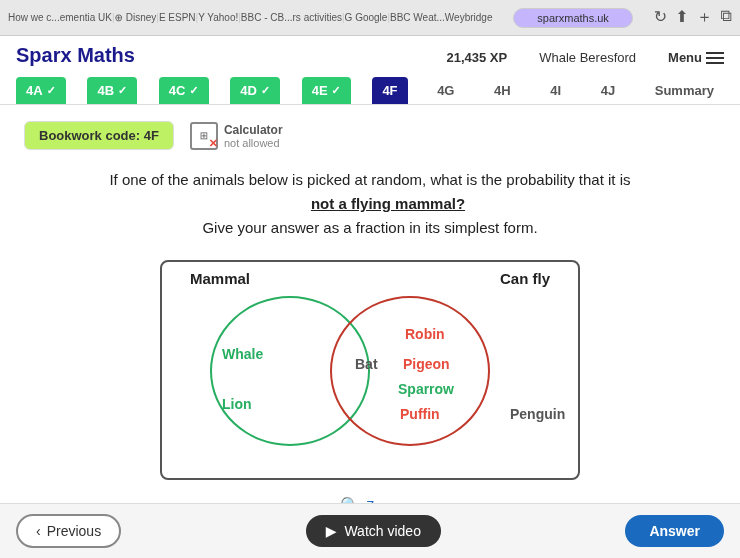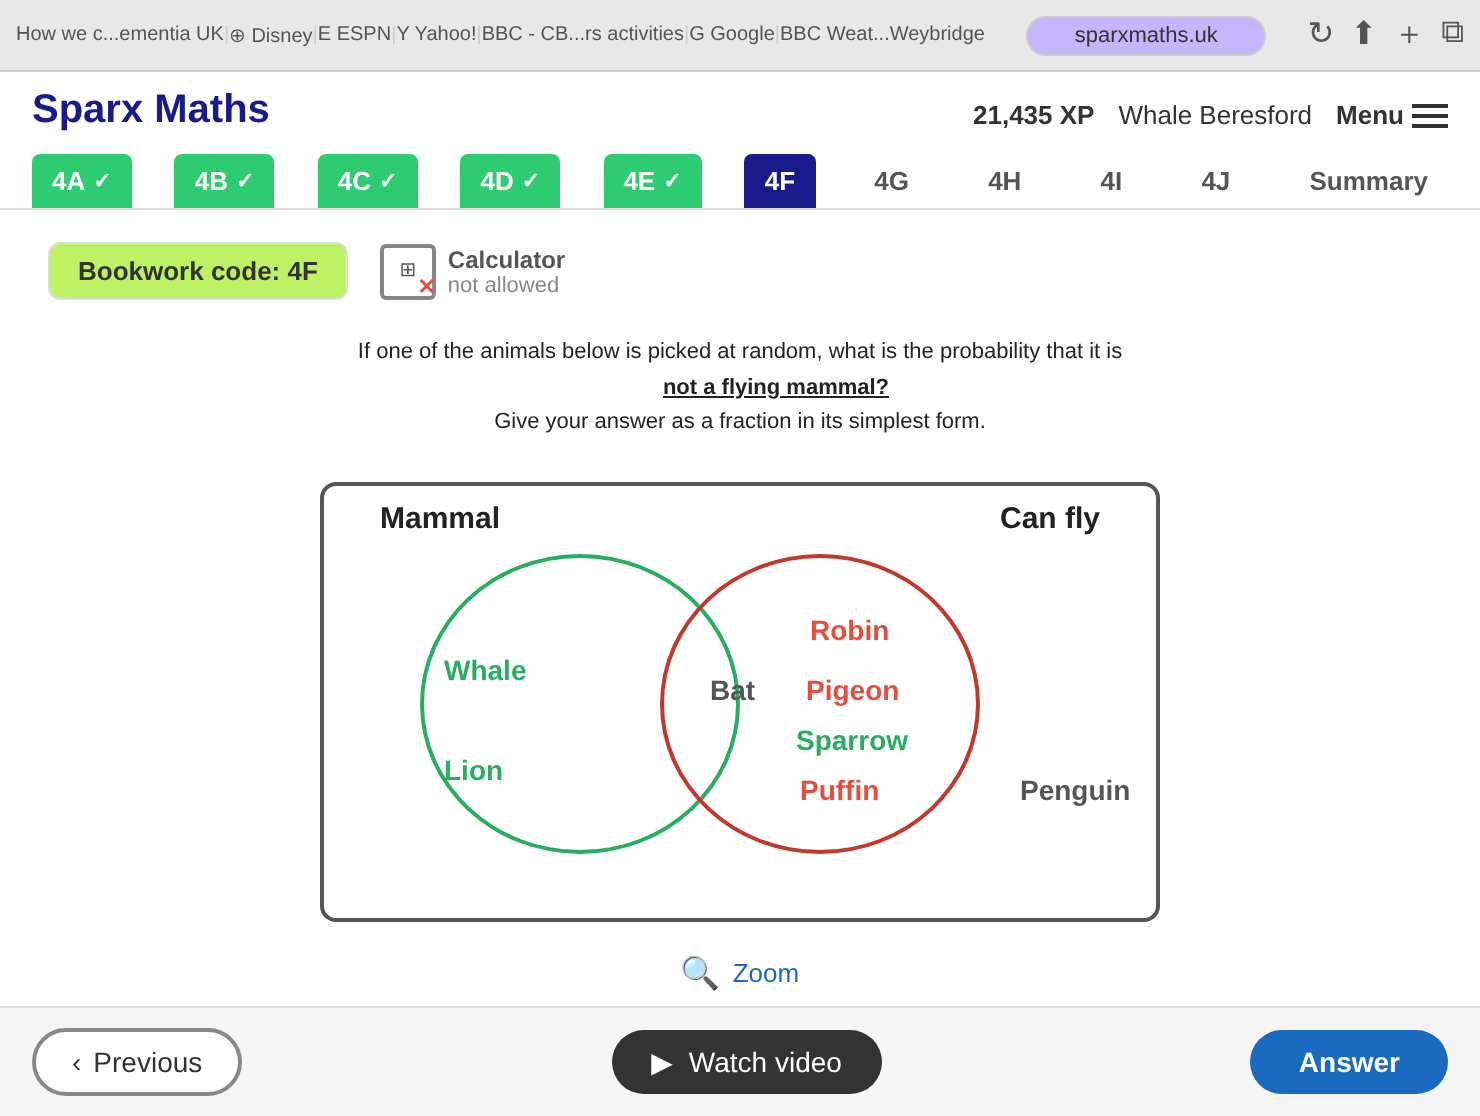--- a/index.html
+++ b/index.html
@@ -58,21 +58,21 @@
     .header-top-row {
       display: flex;
       justify-content: space-between;
       align-items: center;
       margin-bottom: 6px;
     }
     .xp-info {
       font-size: 13px;
       color: #333;
       display: flex;
-      gap: 12px;
+      gap: 32px;
       align-items: center;
       justify-content: center;
     }
     .menu-btn {
       display: flex;
       align-items: center;
       gap: 4px;
       font-size: 13px;
       font-weight: bold;
       cursor: pointer;
@@ -167,21 +167,21 @@
     }
     .calc-icon .x-mark {
       color: #e74c3c;
       font-size: 13px;
       font-weight: bold;
     }
 
     
     .question-text {
       text-align: center;
-      font-size: 11px;
+      font-size: 15px;
       color: #222;
       margin-bottom: 20px;
       line-height: 1.6;
     }
     .question-text strong {
       font-weight: bold;
       text-decoration: underline;
       margin-left: 36px;
     }
 

